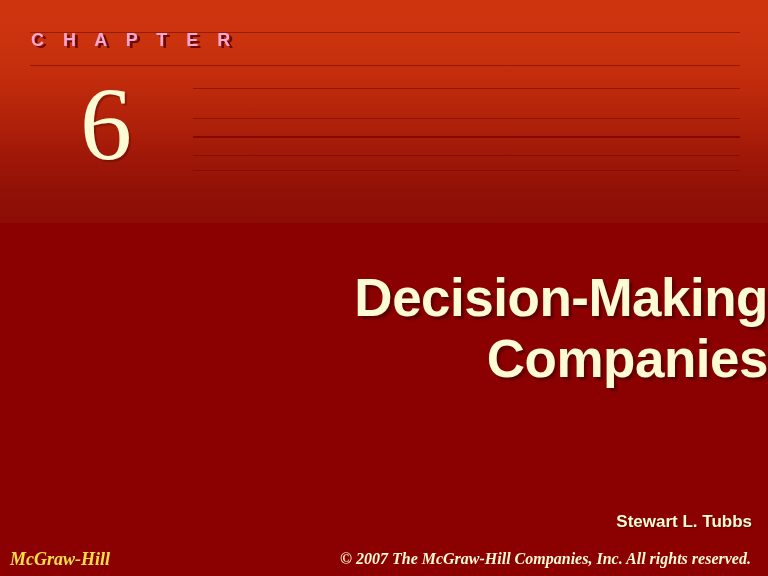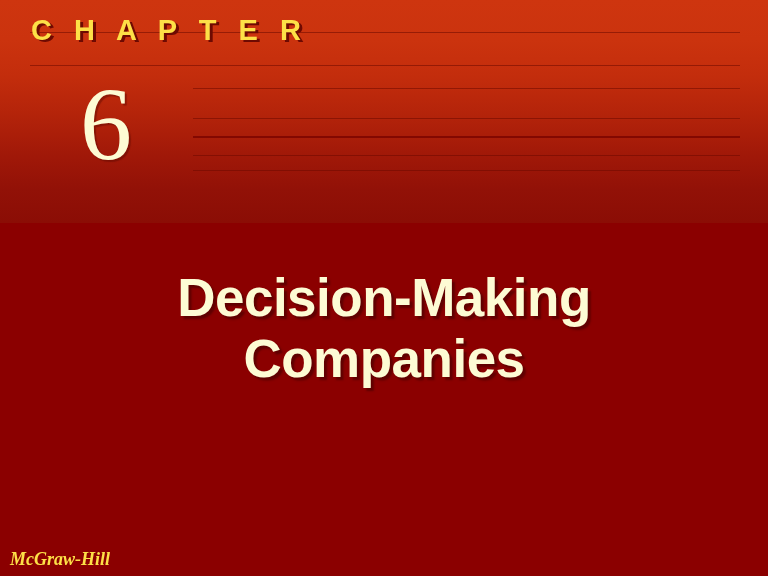--- a/index.html
+++ b/index.html
@@ -51,26 +51,26 @@
   }
   .rule.strong {
     height: 2px;
     background: rgba(125, 5, 0, 0.85);
   }
 
   
   .chapter-label {
     position: absolute;
     left: 31px;
-    top: 16px;
+    top: 31px;
     font-family: "Liberation Sans", sans-serif;
     font-weight: bold;
-    font-size: 29px;
+    font-size: 18px;
     letter-spacing: 7px;
-    color: #fde047;
+    color: #f9a8d4;
     text-shadow: 3px 2px 0 #6E0A02;
     white-space: nowrap;
     line-height: 1;
   }
 
   
   .chapter-number {
     position: absolute;
     left: 58px;
     top: 72px;
@@ -92,21 +92,21 @@
     width: 768px;
     text-align: center;
     font-family: "Liberation Sans", sans-serif;
     font-weight: bold;
     font-size: 53px;
     line-height: 1.16;
     letter-spacing: -0.5px;
     color: #FDFBD4;
     text-shadow: 3px 3px 2px rgba(60, 0, 0, 0.55);
   }
-  .title-line { display: block; }
+  .title-line { display: block; text-align: right; }
 
   
   .author {
     position: absolute;
     right: 16px;
     top: 512px;
     font-family: "Liberation Sans", sans-serif;
     font-weight: bold;
     font-size: 17px;
     color: #FDFBD4;
@@ -159,17 +159,19 @@
 
   <div class="chapter-label">C H A P T E R</div>
 
   <div class="chapter-number">6</div>
 
   <div class="title">
     <span class="title-line">Decision-Making</span>
     <span class="title-line">Companies</span>
   </div>
 
+  <div class="author">Stewart L. Tubbs</div>
 
   <div class="footer-left">McGraw-Hill</div>
 
+  <div class="footer-right">© 2007 The McGraw-Hill Companies, Inc. All rights reserved.</div>
 
 </div>
 
 </body></html>

